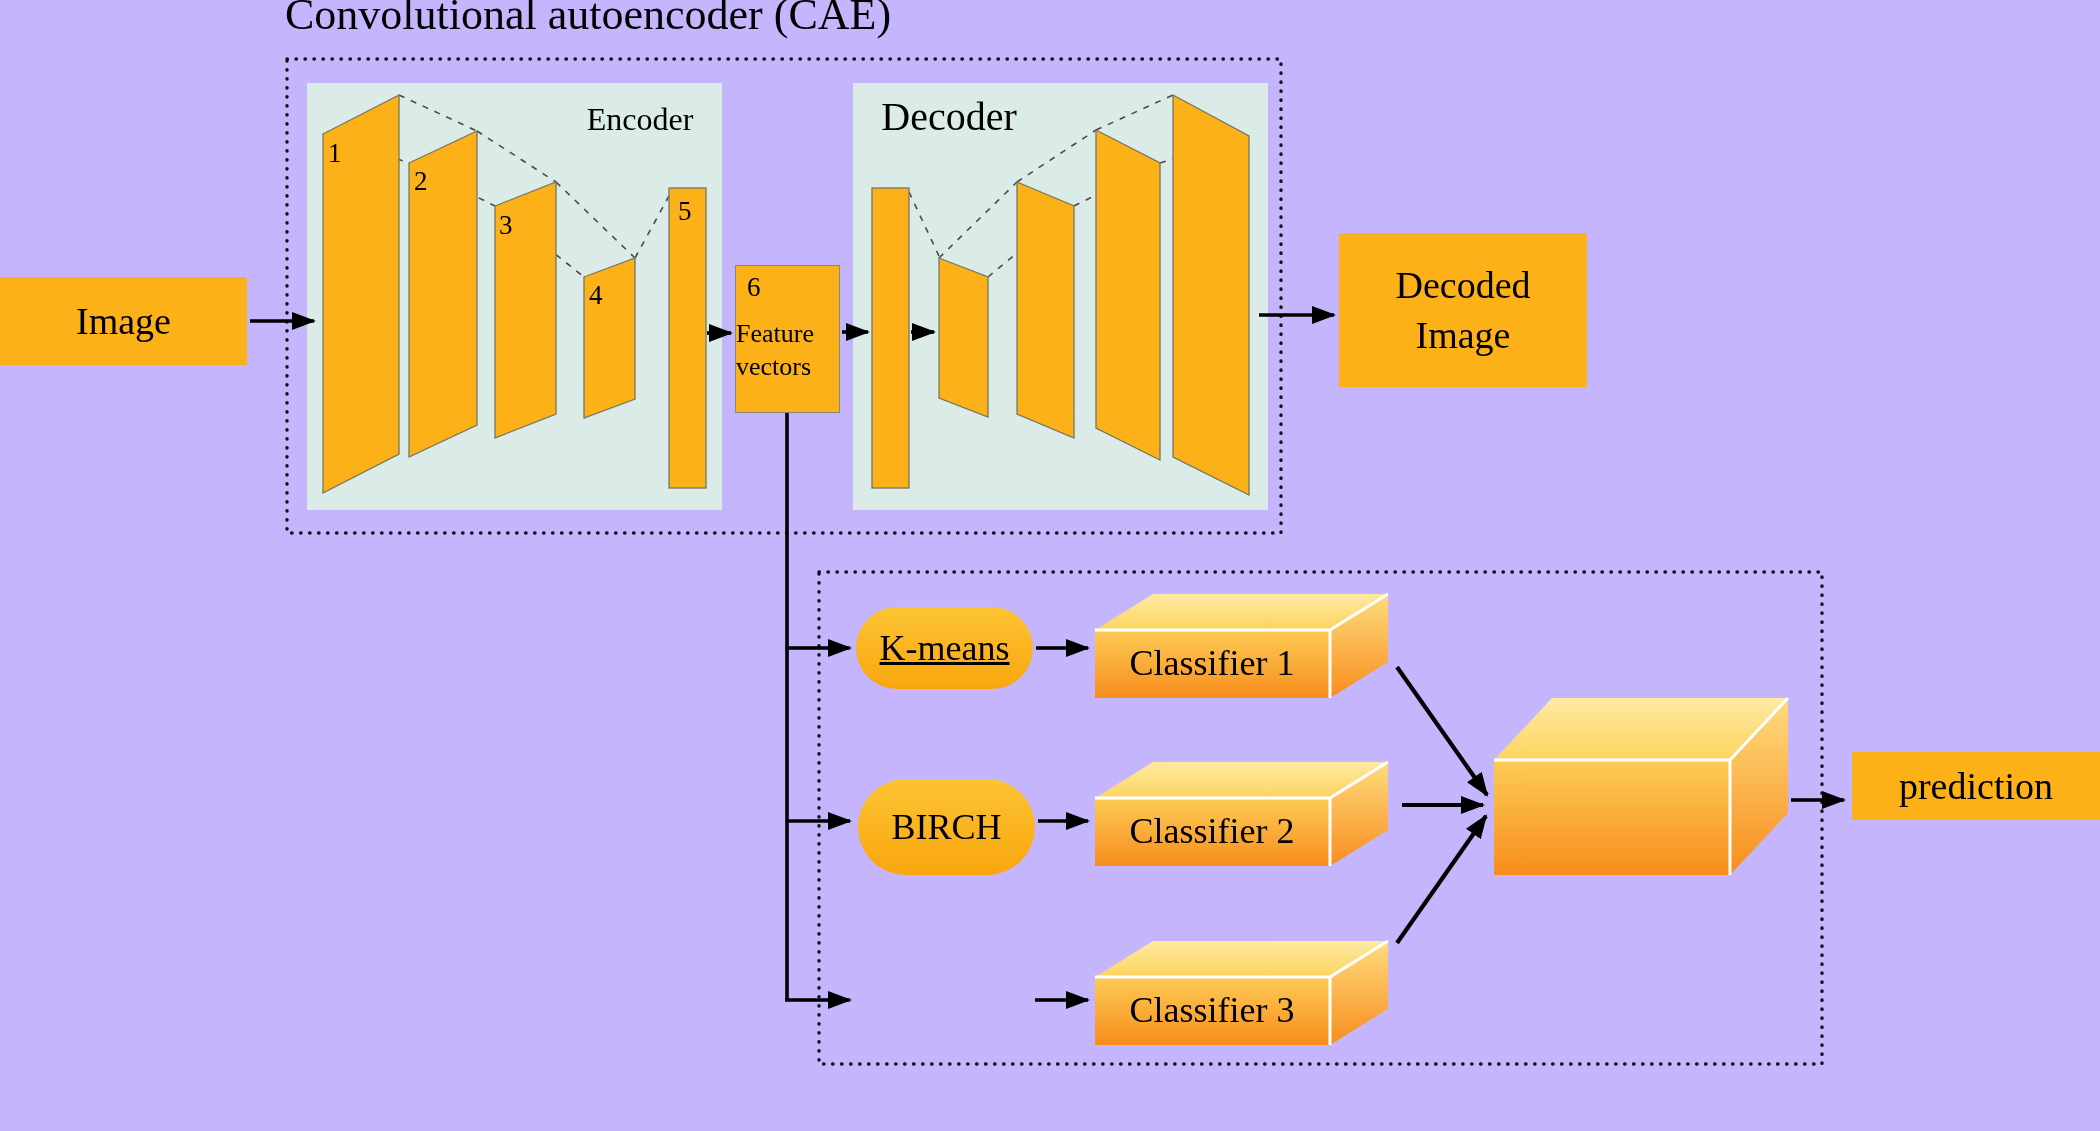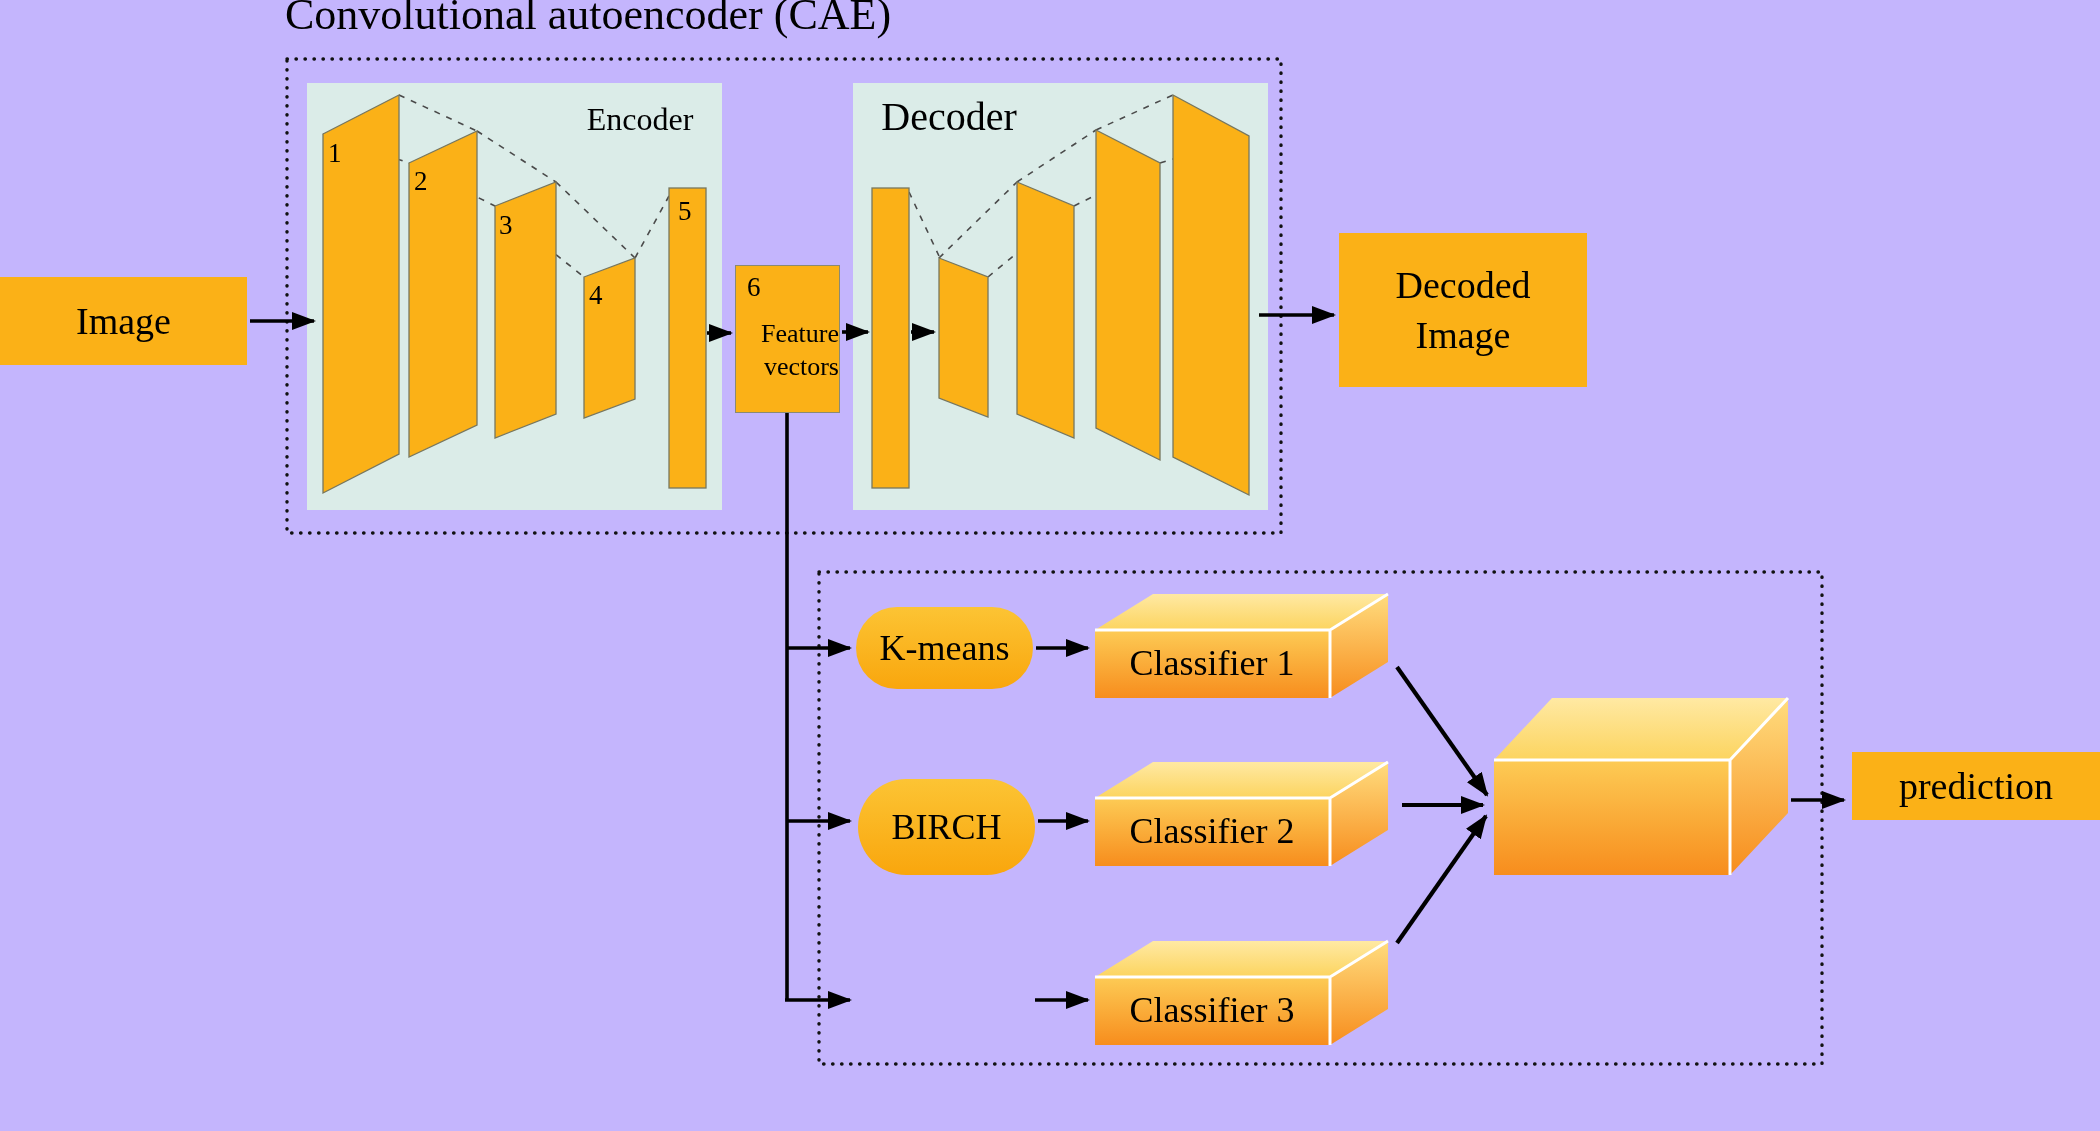--- a/index.html
+++ b/index.html
@@ -16,21 +16,21 @@
   svg{position:absolute;left:0;top:0;}
   .face{stroke:none;}
   .seam{stroke:#fff;stroke-width:3;fill:none;}
   .dash{stroke:#4a4a4a;stroke-width:1.6;fill:none;stroke-dasharray:6 7;}
   .shape{fill:#FBB117;stroke:#77775f;stroke-width:1.3;}
   .arrow{stroke:#000;stroke-width:3.6;fill:none;}
   .arrow.thick{stroke-width:4.2;}
   .dotted{fill:none;stroke:#111;stroke-width:3.4;stroke-dasharray:0.4 8.6;stroke-linecap:round;}
   #feature-box{position:absolute;left:735px;top:265px;width:105px;height:148px;background:#FBB117;
                border:1.5px solid #8a8a74;box-sizing:border-box;}
-  #feature-box .ftext{position:absolute;left:0;right:0;top:52px;text-align:right;font-size:26px;line-height:1.25;}
+  #feature-box .ftext{position:absolute;left:0;right:0;top:52px;text-align:left;font-size:26px;line-height:1.25;}
   #feature-box .fnum{position:absolute;left:11px;top:6px;font-size:27px;}
 </style>
 </head>
 <body>
 
 <div id="stage">
 
   <div class="panel" style="left:307px;top:83px;width:415px;height:427px;"></div>
   <div class="panel" style="left:853px;top:83px;width:415px;height:427px;"></div>
 
@@ -157,21 +157,21 @@
     <span>Image</span>
   </div>
   <div class="obox" style="left:1339px;top:233px;width:248px;height:154px;font-size:38px;line-height:1.32;">
     <span class="multiline">Decoded
 Image</span>
   </div>
   <div class="obox" style="left:1852px;top:752px;width:248px;height:68px;font-size:38px;">
     <span>prediction</span>
   </div>
 
-  <div class="pill" style="left:856px;top:607px;width:177px;height:82px;">
+  <div class="pill" style="left:856px;top:607px;width:177px;height:82px;text-decoration:underline;">
     <span>K-means</span>
   </div>
   <div class="pill" style="left:858px;top:779px;width:177px;height:96px;">
     <span>BIRCH</span>
   </div>
 
   <div class="lbl ctr" style="left:1212px;top:664px;font-size:36px;">Classifier 1</div>
   <div class="lbl ctr" style="left:1212px;top:832px;font-size:36px;">Classifier 2</div>
   <div class="lbl ctr" style="left:1212px;top:1011px;font-size:36px;">Classifier 3</div>
 

